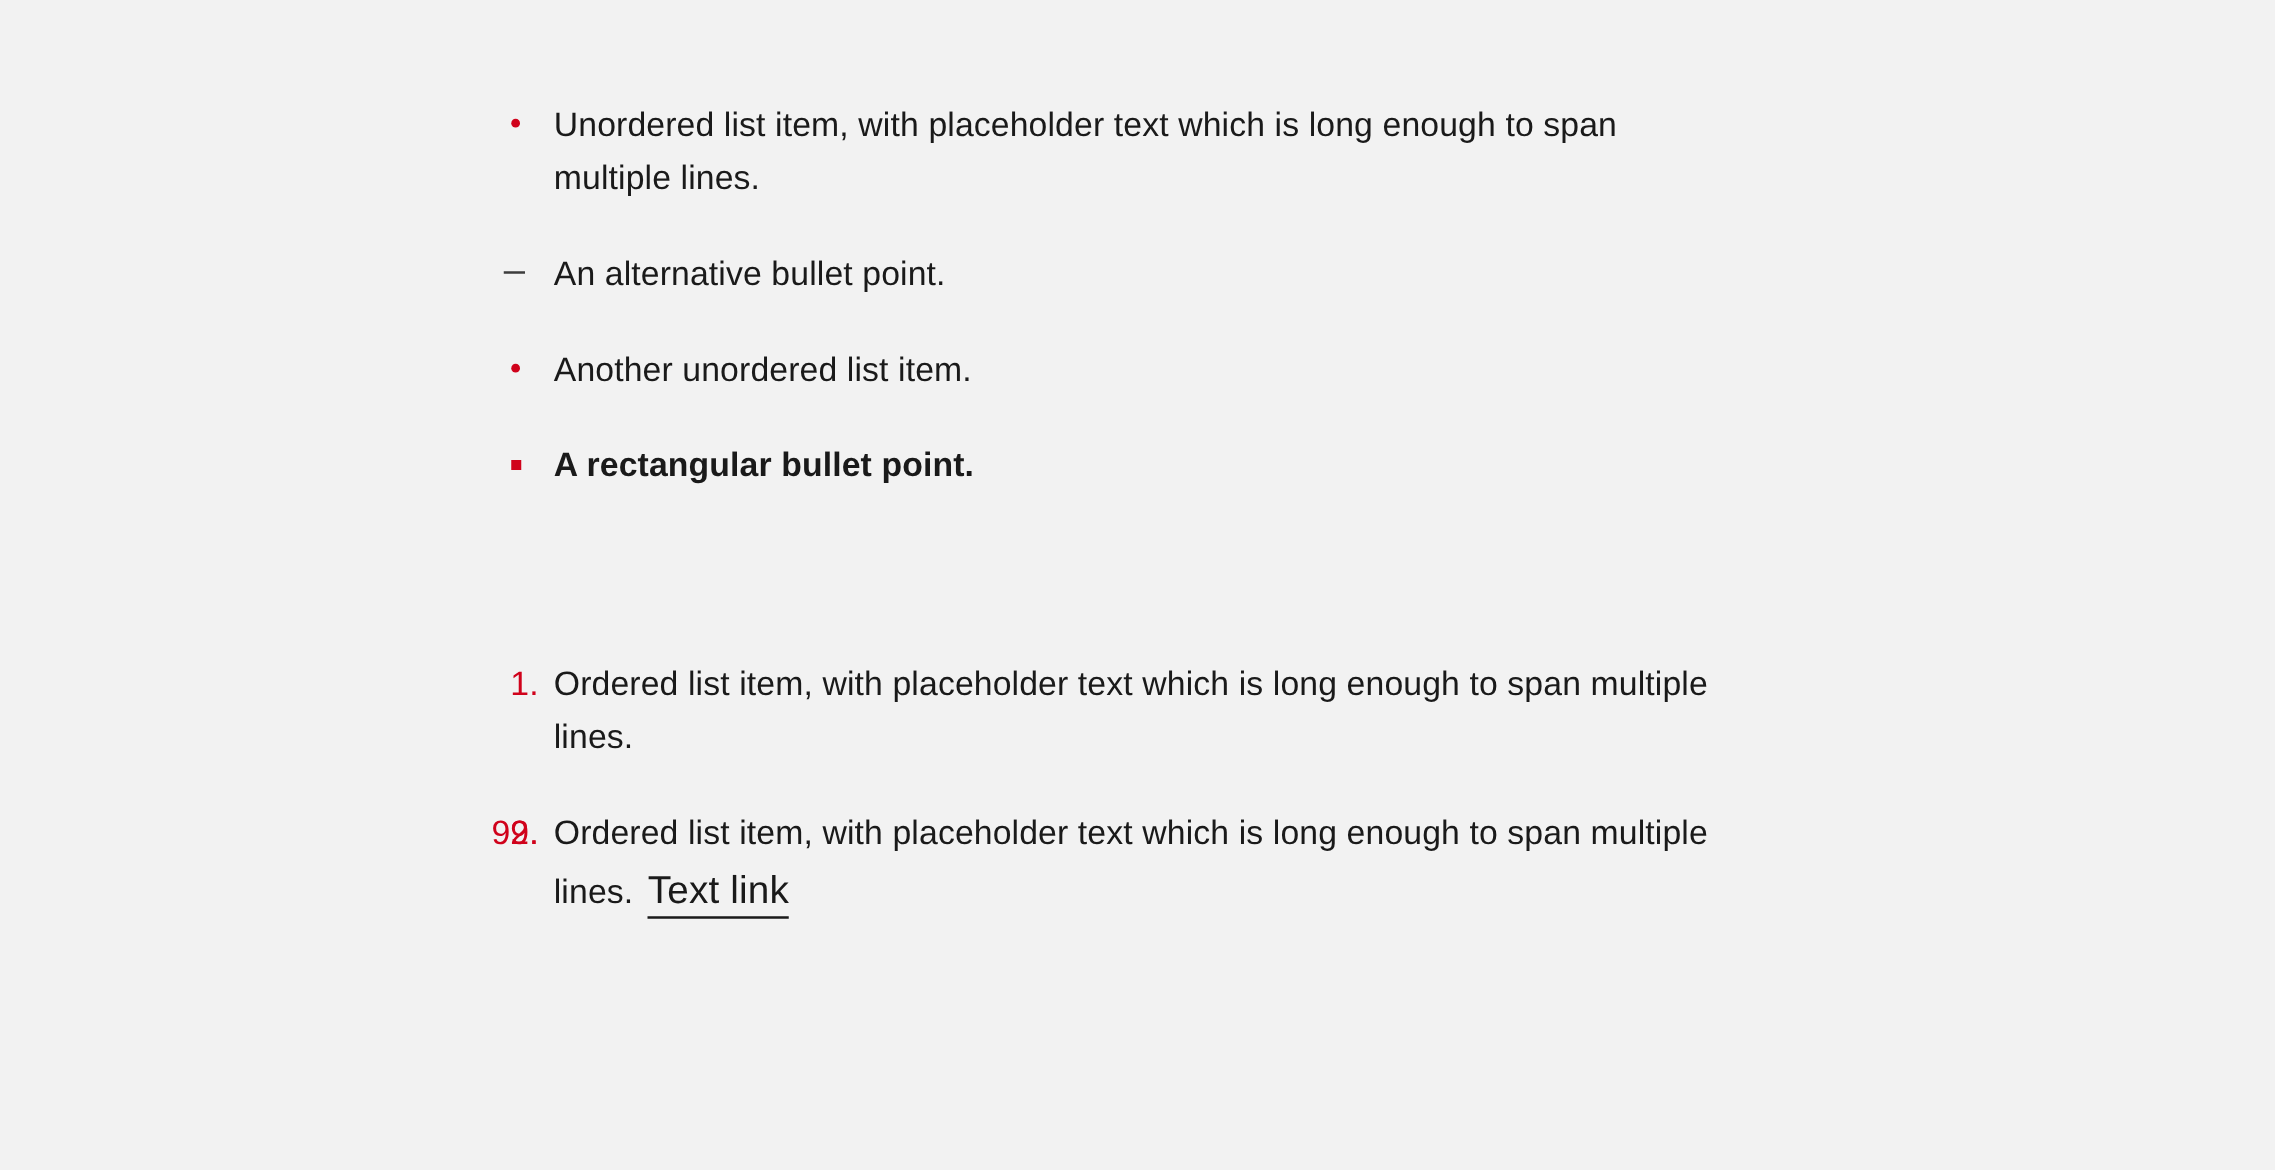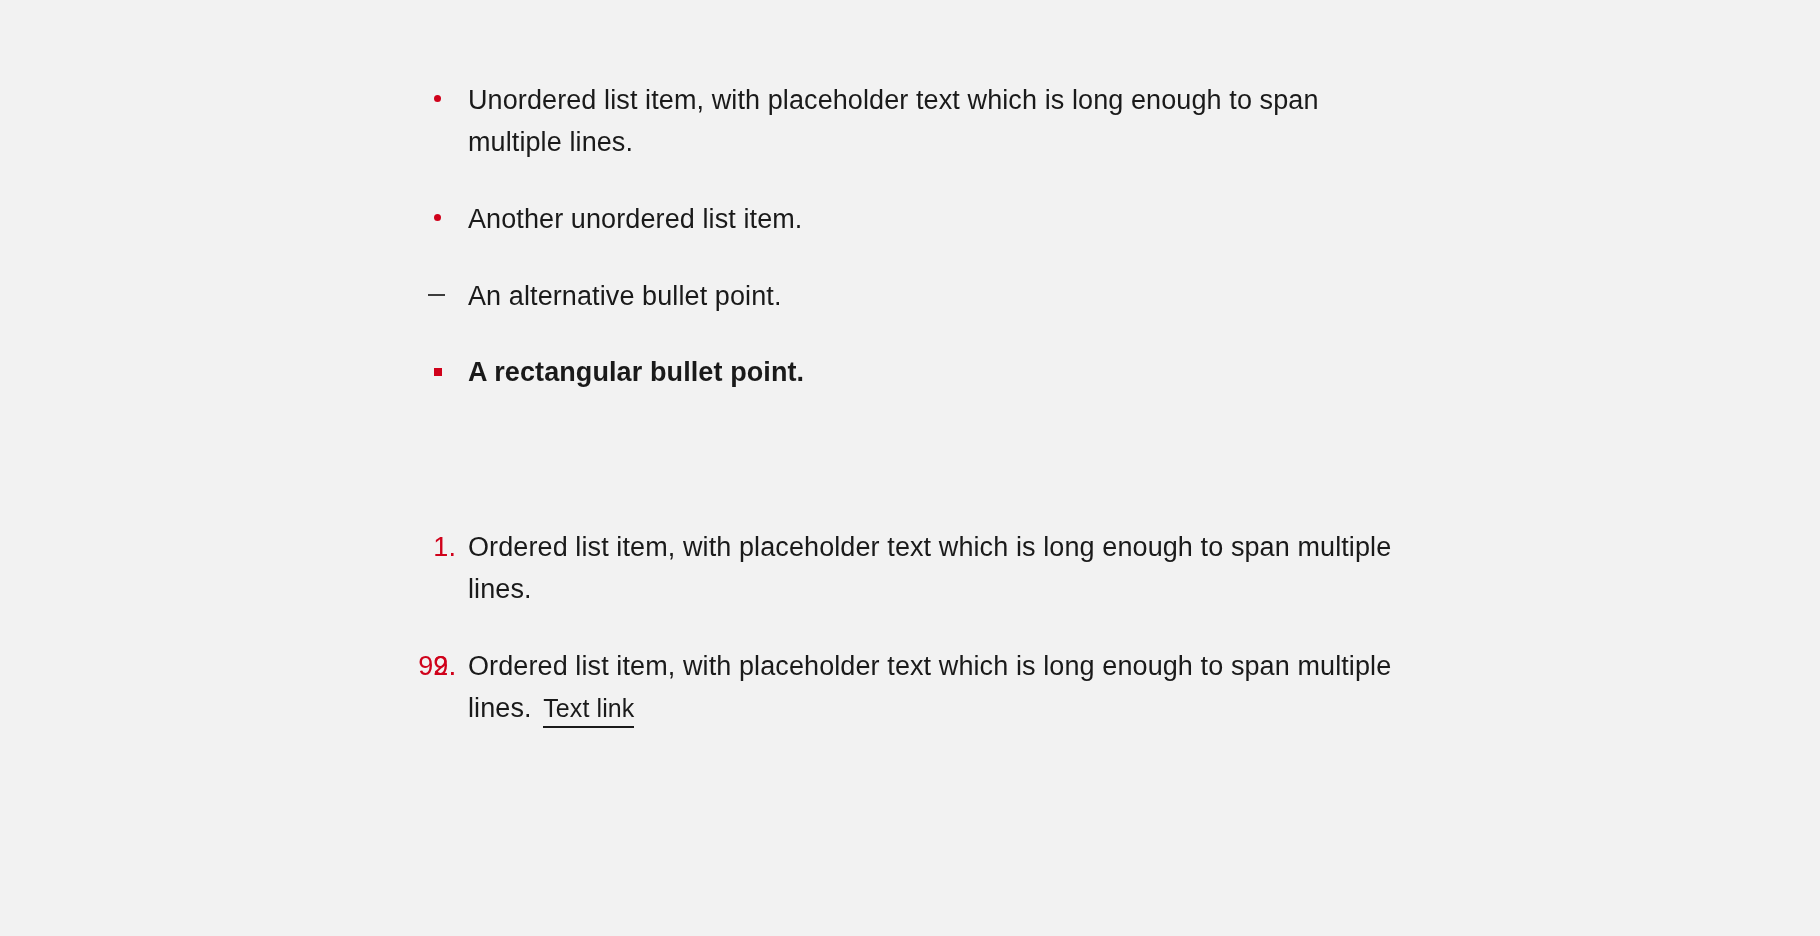--- a/index.html
+++ b/index.html
@@ -17,21 +17,21 @@
 
   .page {
     position: relative;
     width: 1820px;
     height: 936px;
     box-sizing: border-box;
   }
 
   .content {
     position: absolute;
-    left: 408px;
+    left: 383px;
     top: 80px;
     width: 1000px;
   }
 
   
   .ul-block {
     margin: 0;
     padding: 0;
     list-style: none;
   }
@@ -101,42 +101,42 @@
     color: #d0021b;
     font-size: 27px;
     line-height: 1.55;
   }
 
   .text-link {
     color: #1a1a1a;
     text-decoration: none;
     border-bottom: 2px solid #1a1a1a;
     padding-bottom: 4px;
-    font-size: 25px;
+    font-size: 31px;
     margin-left: 4px;
   }
 </style>
 </head>
 <body>
 
 <div class="page">
   <div class="content">
 
     <ul class="ul-block">
       <li class="ul-item">
         <span class="marker-dot"></span>
         <span>Unordered list item, with placeholder text which is long enough to span multiple lines.</span>
       </li>
       <li class="ul-item">
+        <span class="marker-dash"></span>
+        <span>An alternative bullet point.</span>
+      </li>
+      <li class="ul-item">
         <span class="marker-dot"></span>
         <span>Another unordered list item.</span>
-      </li>
-      <li class="ul-item">
-        <span class="marker-dash"></span>
-        <span>An alternative bullet point.</span>
       </li>
       <li class="ul-item">
         <span class="marker-square"></span>
         <span>A rectangular bullet point.</span>
       </li>
     </ul>
 
     <ol class="ol-block">
       <li class="ol-item">
         <span class="ol-num">1.</span>

